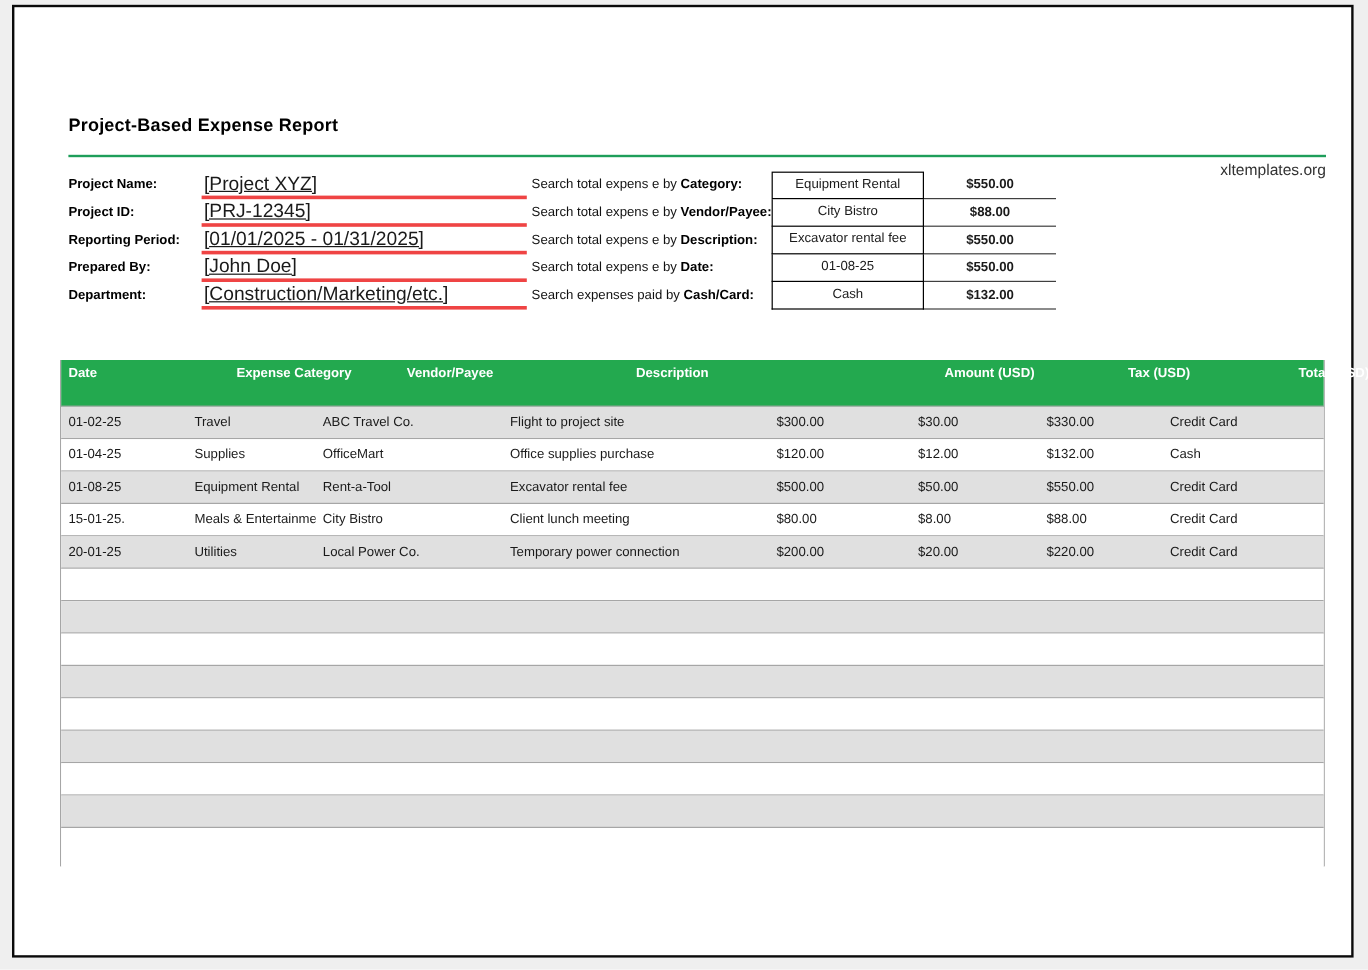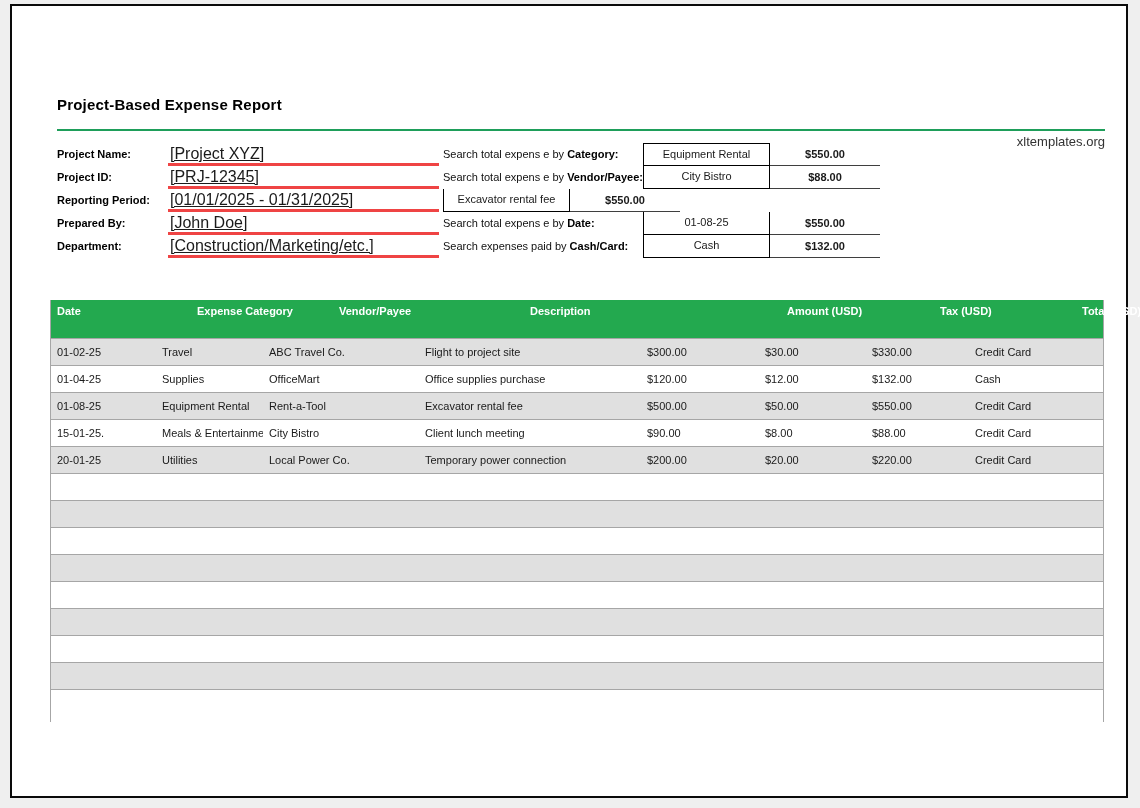--- a/index.html
+++ b/index.html
@@ -29,21 +29,21 @@
   
   .form{position:absolute;left:45px;top:137px;width:382px;}
   .form-row{display:flex;height:23px;align-items:stretch;}
   .form-label{width:111px;font-size:11px;font-weight:bold;color:#000;line-height:23px;white-space:nowrap;}
   .form-value{
     flex:1;font-size:16px;line-height:22px;
     border-bottom:3px solid #ef4444;box-sizing:border-box;padding-left:2px;white-space:nowrap;text-decoration:underline;
   }
   
   .search{position:absolute;left:431px;top:137px;}
-  .search-row{display:flex;height:23px;align-items:stretch;}
+  .search-row{display:flex;height:23px;align-items:stretch;justify-content:space-between;}
   .search-label{width:200px;font-size:11px;line-height:23px;white-space:nowrap;color:#111;}
   .search-label b{color:#000;}
   .search-box{
     width:127px;box-sizing:border-box;border:1px solid #000;
     text-align:center;font-size:11px;line-height:21px;white-space:nowrap;
   }
   .search-row + .search-row .search-box{border-top:none;}
   .search-amount{
     width:110px;box-sizing:border-box;border-bottom:1px solid #3f3f3f;
     text-align:center;font-size:11px;font-weight:bold;line-height:22px;
@@ -103,20 +103,21 @@
         <div class="search-label">Search total expens e by <b>Category:</b></div>
         <div class="search-box">Equipment Rental</div>
         <div class="search-amount">$550.00</div>
       </div>
       <div class="search-row">
         <div class="search-label">Search total expens e by <b>Vendor/Payee:</b></div>
         <div class="search-box">City Bistro</div>
         <div class="search-amount">$88.00</div>
       </div>
       <div class="search-row">
+        <div class="search-label">Search total expens e by <b>Description:</b></div>
         <div class="search-box">Excavator rental fee</div>
         <div class="search-amount">$550.00</div>
       </div>
       <div class="search-row">
         <div class="search-label">Search total expens e by <b>Date:</b></div>
         <div class="search-box">01-08-25</div>
         <div class="search-amount">$550.00</div>
       </div>
       <div class="search-row">
         <div class="search-label">Search expenses paid by <b>Cash/Card:</b></div>
@@ -165,21 +166,21 @@
           <div class="t-cell c4">$500.00</div>
           <div class="t-cell c5">$50.00</div>
           <div class="t-cell c6">$550.00</div>
           <div class="t-cell c7">Credit Card</div>
         </div>
         <div class="t-row t-body-row">
           <div class="t-cell c0">15-01-25.</div>
           <div class="t-cell c1">Meals &amp; Entertainment</div>
           <div class="t-cell c2">City Bistro</div>
           <div class="t-cell c3">Client lunch meeting</div>
-          <div class="t-cell c4">$90.00</div>
+          <div class="t-cell c4">$80.00</div>
           <div class="t-cell c5">$8.00</div>
           <div class="t-cell c6">$88.00</div>
           <div class="t-cell c7">Credit Card</div>
         </div>
         <div class="t-row t-body-row alt">
           <div class="t-cell c0">20-01-25</div>
           <div class="t-cell c1">Utilities</div>
           <div class="t-cell c2">Local Power Co.</div>
           <div class="t-cell c3">Temporary power connection</div>
           <div class="t-cell c4">$200.00</div>

